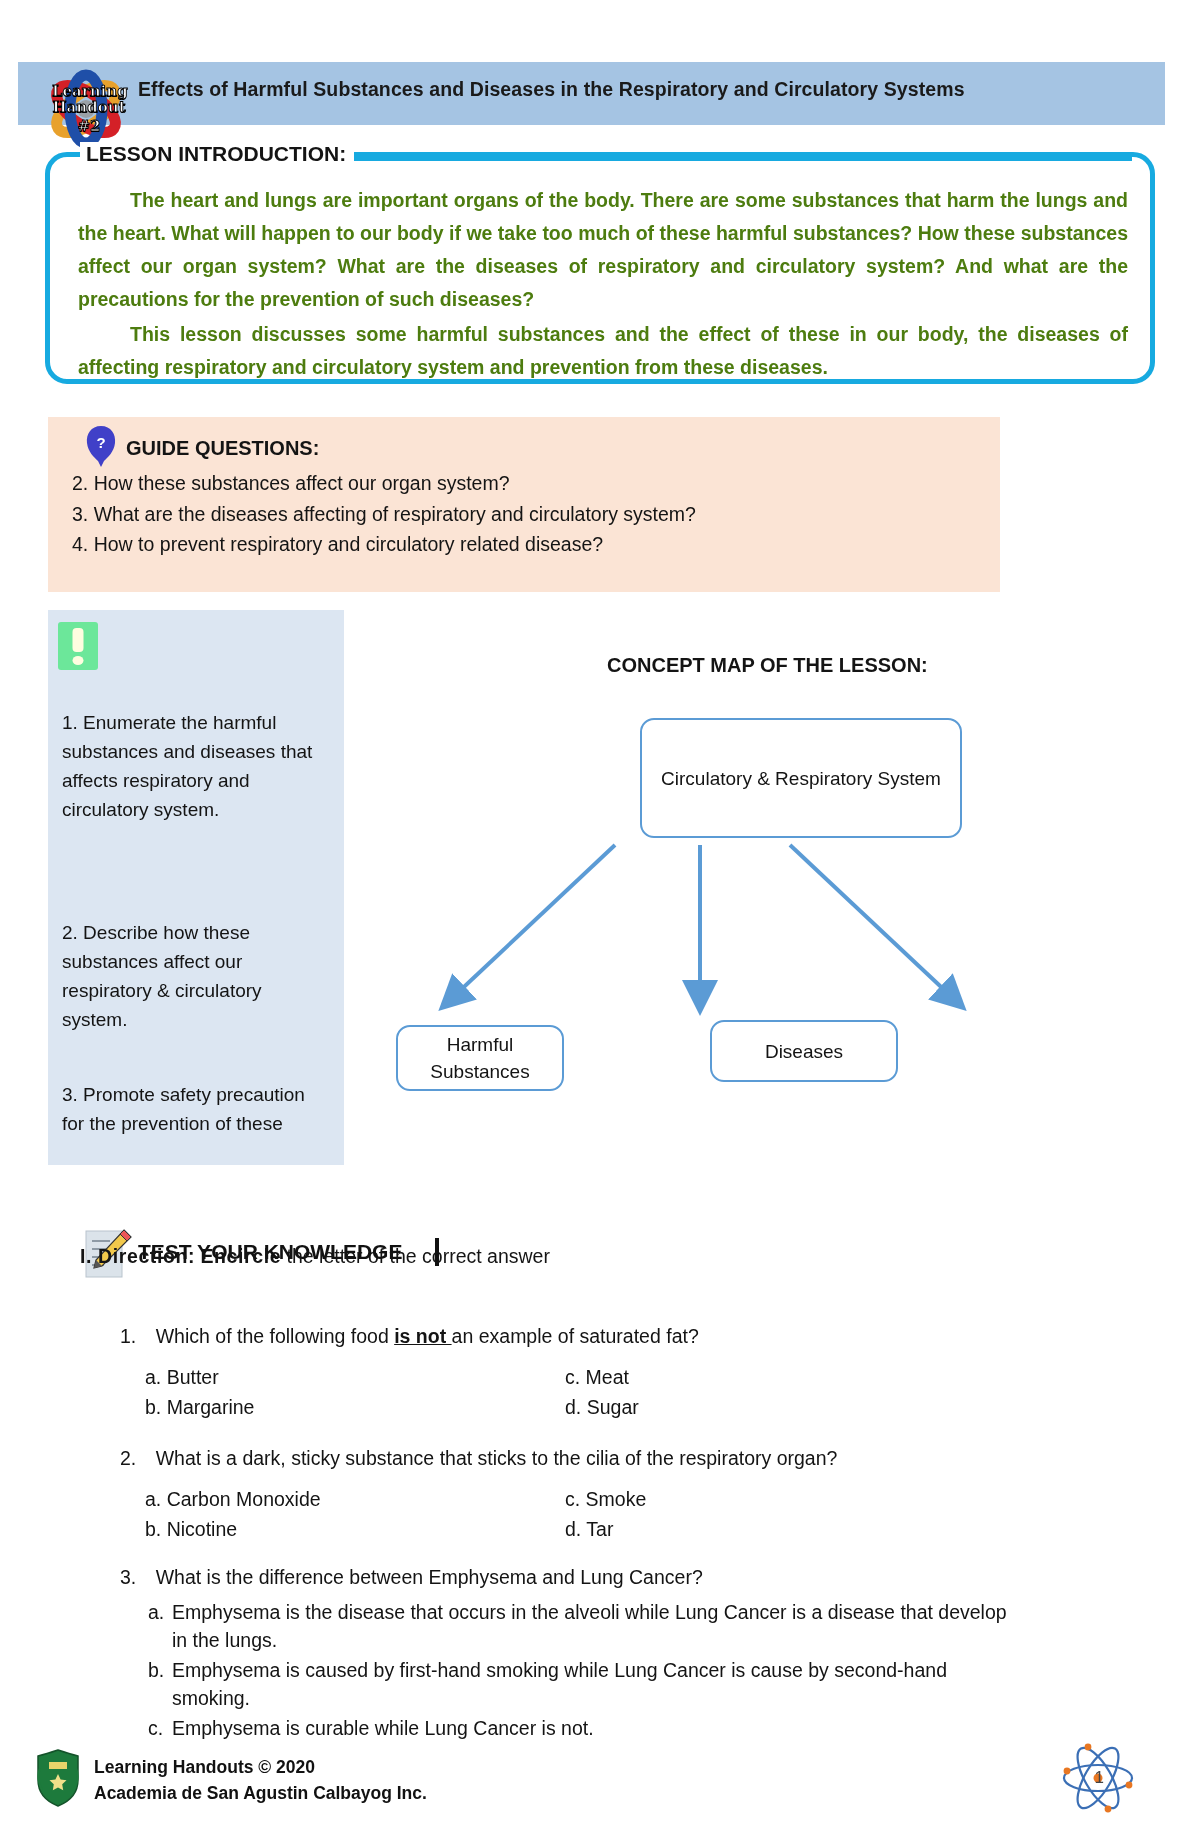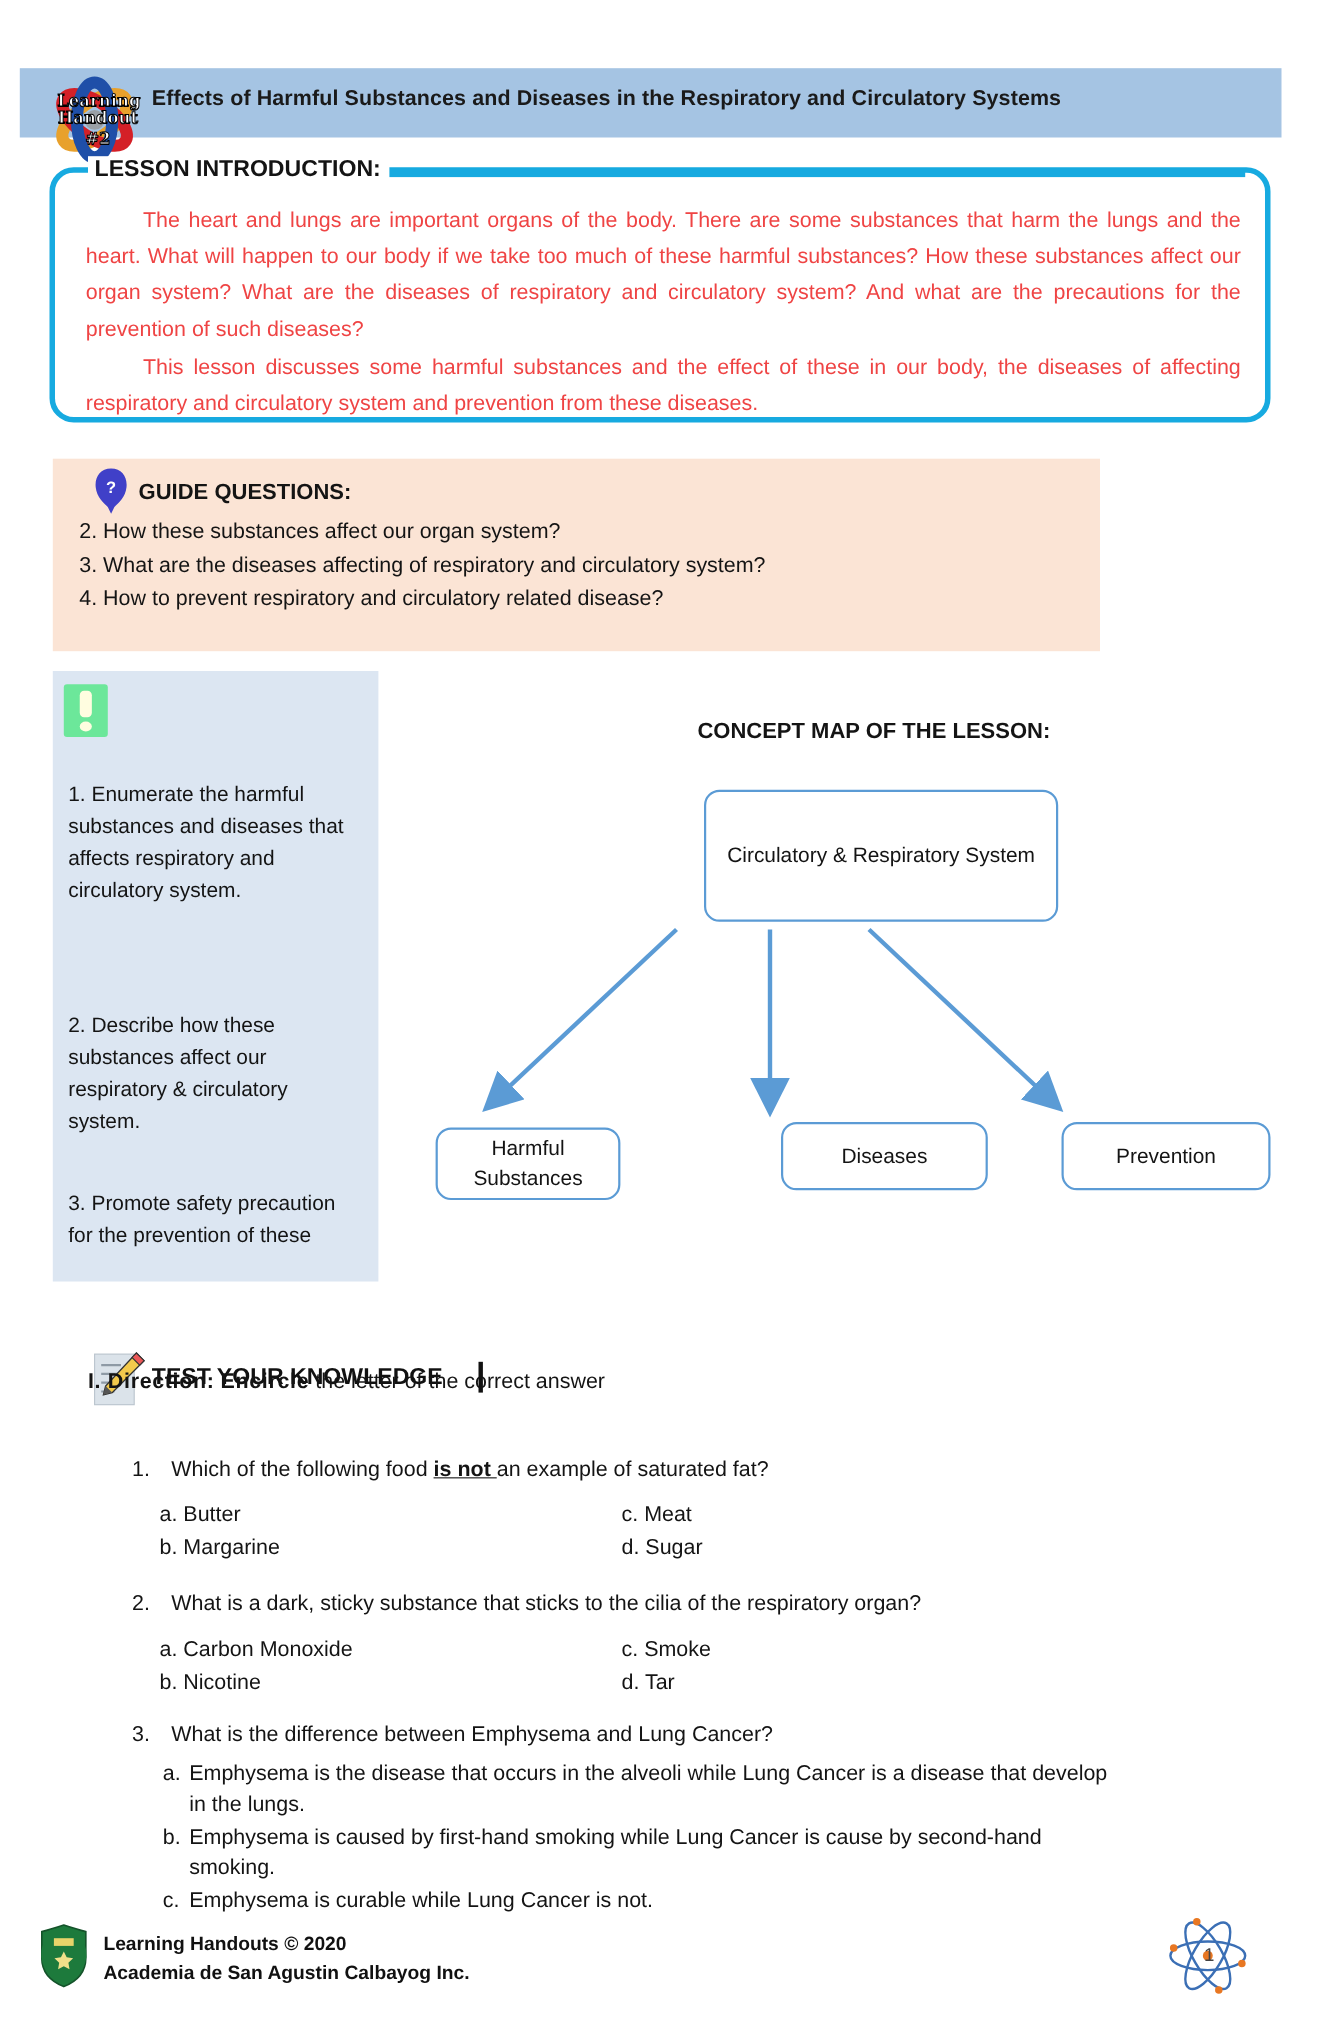--- a/index.html
+++ b/index.html
@@ -98,22 +98,23 @@
     background: #17aae0;
     z-index: 2;
   }
   .intro-body {
     position: absolute;
     left: 78px;
     top: 184px;
     width: 1050px;
     font-size: 19.5px;
     line-height: 33px;
-    color: #ef4444;
+    color: #4d7c0f;
     text-align: justify;
+    font-weight: bold;
   }
   .intro-body p { text-indent: 52px; }
   .intro-body p + p { margin-top: 2px; }
 
   
   .guide-box {
     position: absolute;
     left: 48px;
     top: 417px;
     width: 952px;
@@ -208,21 +209,20 @@
   .t3 { top: 1080px; }
 
   
   .cmap-title {
     position: absolute;
     left: 607px;
     top: 654px;
     font-size: 20px;
     font-weight: bold;
     color: #141414;
-    margin-left: 27px;
   }
   .cmap-svg {
     position: absolute;
     left: 370px;
     top: 700px;
     width: 800px;
     height: 400px;
   }
   .node {
     position: absolute;
@@ -402,21 +402,20 @@
       </marker>
     </defs>
     <line x1="245" y1="145" x2="80" y2="300" stroke="#5b9bd5" stroke-width="4" marker-end="url(#ar)"></line>
     <line x1="330" y1="145" x2="330" y2="300" stroke="#5b9bd5" stroke-width="4" marker-end="url(#ar)"></line>
     <line x1="420" y1="145" x2="585" y2="300" stroke="#5b9bd5" stroke-width="4" marker-end="url(#ar)"></line>
   </svg>
 
   <div class="node node-root">Circulatory &amp; Respiratory System</div>
   <div class="node node-a">Harmful Substances</div>
   <div class="node node-b">Diseases</div>
-  <div class="node node-c">Prevention</div>
 
   <svg class="tyk-icon" viewBox="0 0 48 52">
     <rect x="2" y="3" width="36" height="46" fill="#dbe3ea" stroke="#b9c4cd"></rect>
     <line x1="8" y1="13" x2="26" y2="13" stroke="#8e9aa5" stroke-width="2"></line>
     <line x1="8" y1="21" x2="26" y2="21" stroke="#8e9aa5" stroke-width="2"></line>
     <line x1="8" y1="29" x2="22" y2="29" stroke="#8e9aa5" stroke-width="2"></line>
     <line x1="8" y1="37" x2="20" y2="37" stroke="#8e9aa5" stroke-width="2"></line>
     <polygon points="40,2 47,9 18,38 10,40 12,32" fill="#f2c94c" stroke="#333" stroke-width="1.2"></polygon>
     <polygon points="40,2 47,9 43,13 36,6" fill="#eb5757" stroke="#333" stroke-width="1"></polygon>
     <polygon points="10,40 12,32 18,38" fill="#555"></polygon>

